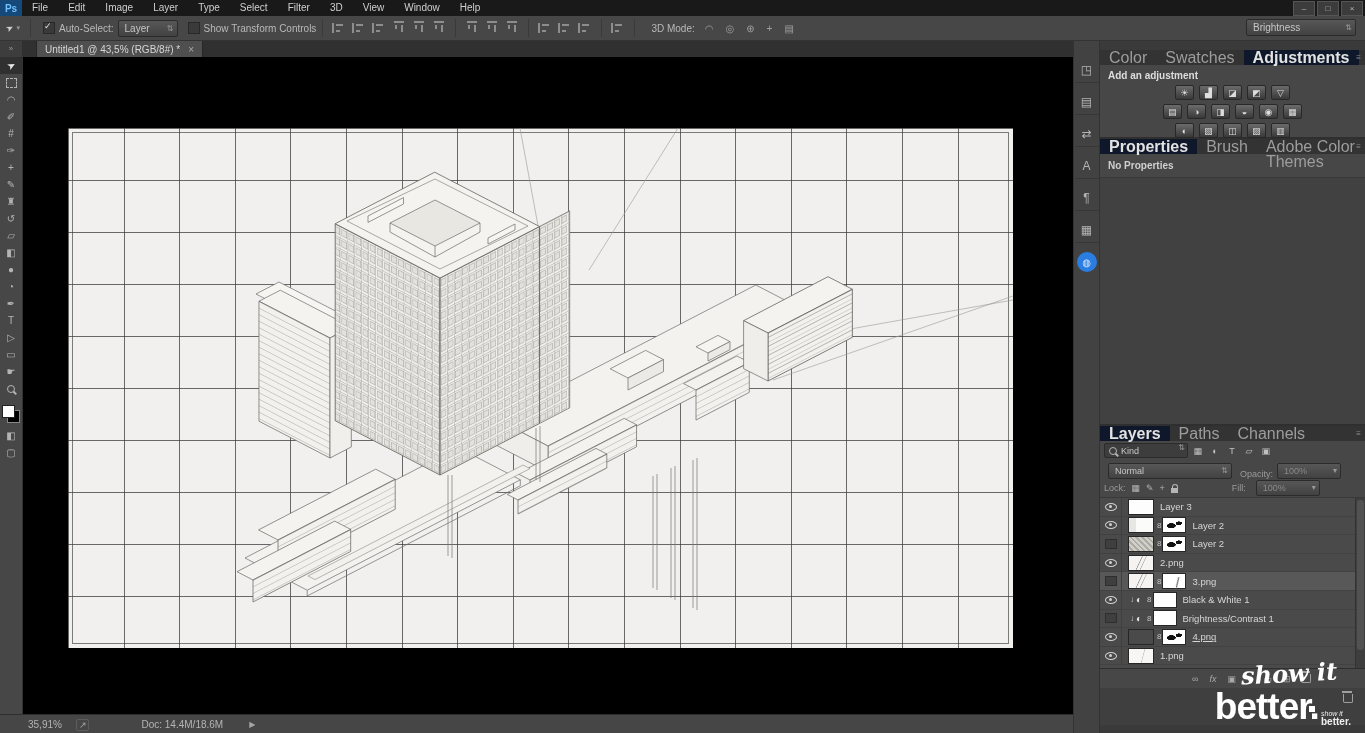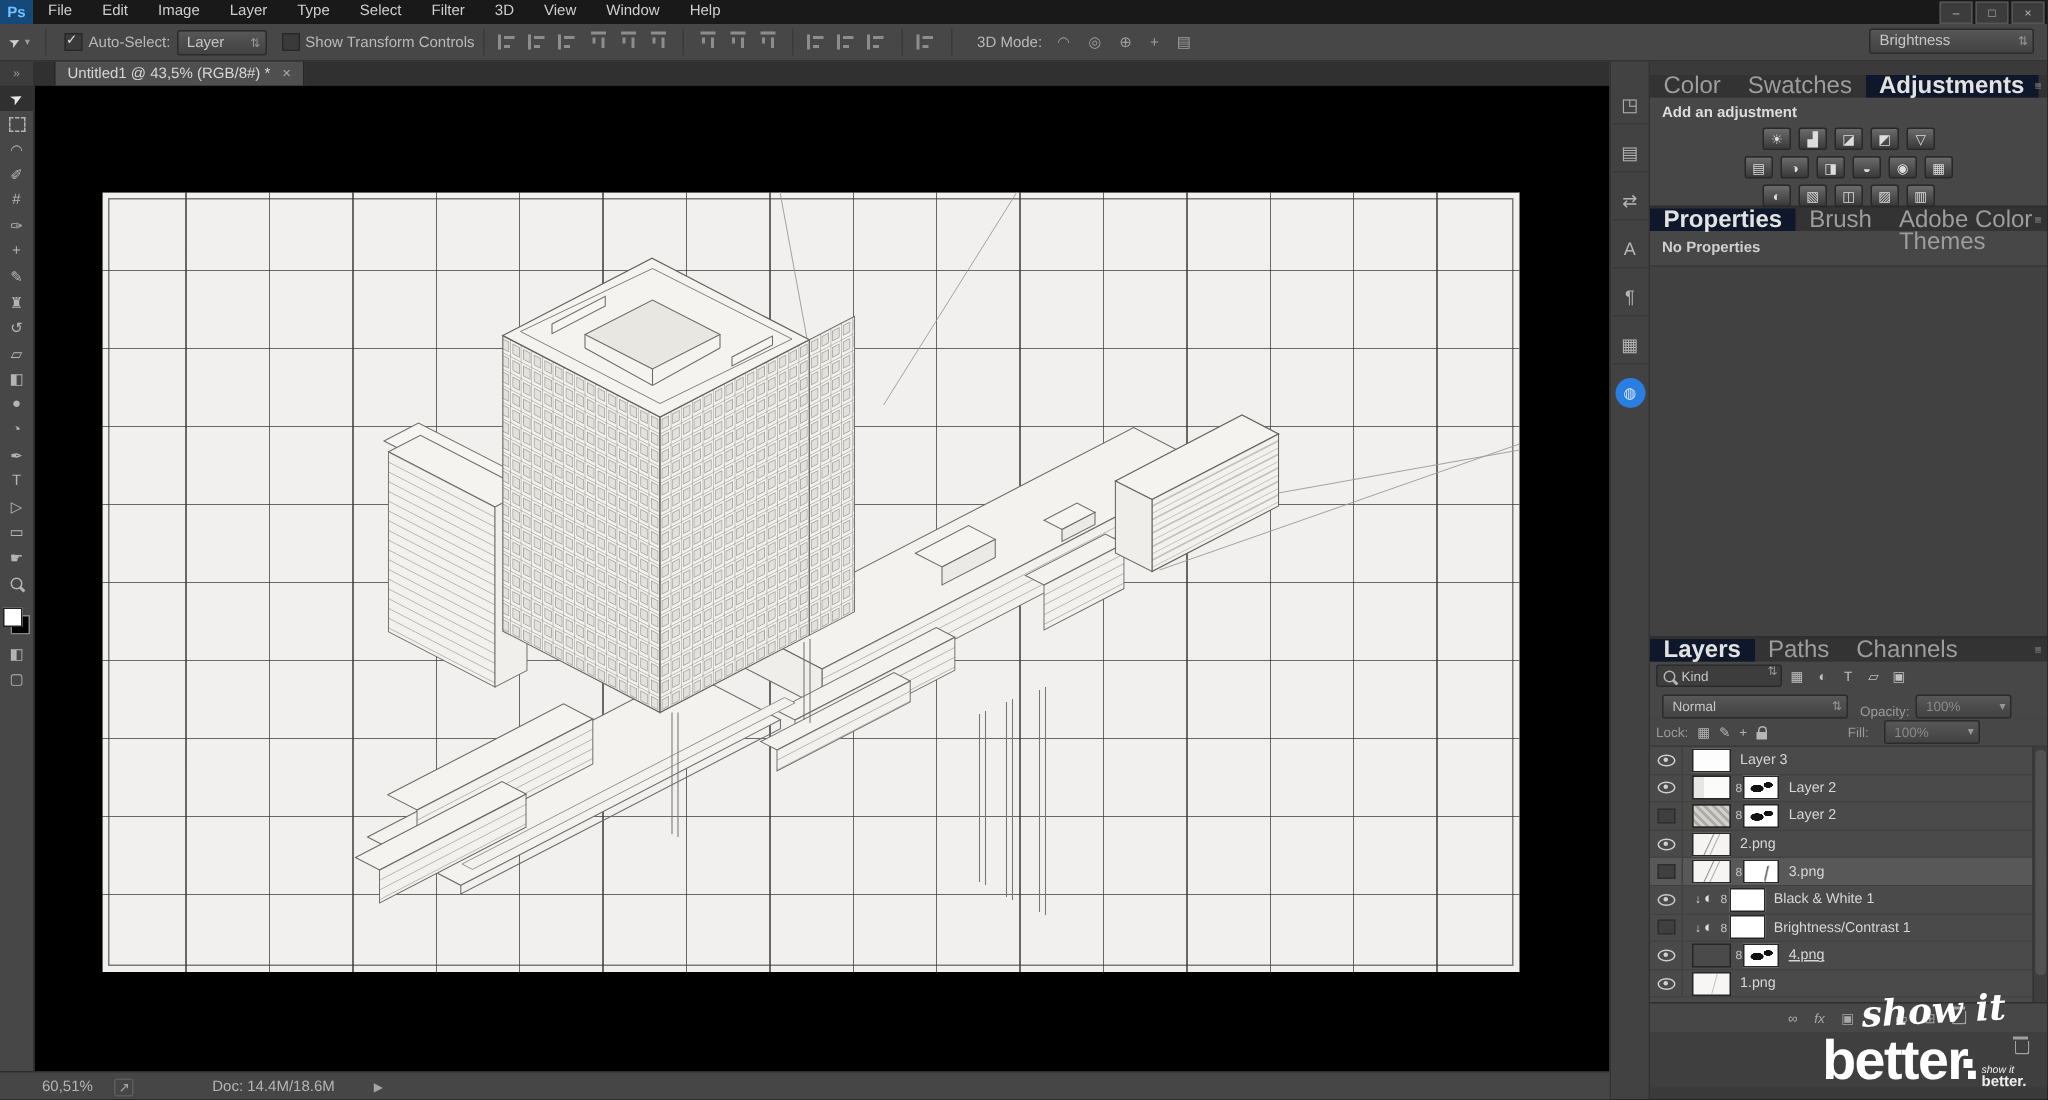--- a/index.html
+++ b/index.html
@@ -593,21 +593,21 @@
         <span>⊞</span>
         <span class="trash"></span>
       </div>
       <div class="panel-void">
         <span class="trash trash2"></span>
       </div>
     </div>
   </div>
 
   <div class="statusbar">
-    <span class="status-zoom">60,51%</span>
+    <span class="status-zoom">35,91%</span>
     <span class="status-exp">↗</span>
     <span class="status-doc">Doc: 14.4M/18.6M</span>
     <span class="status-ar">▶</span>
   </div>
 
   <div class="wm">
     <span class="l1">show it</span>
     <span class="l2">better.</span>
   </div>
   <div class="wm-mini">

